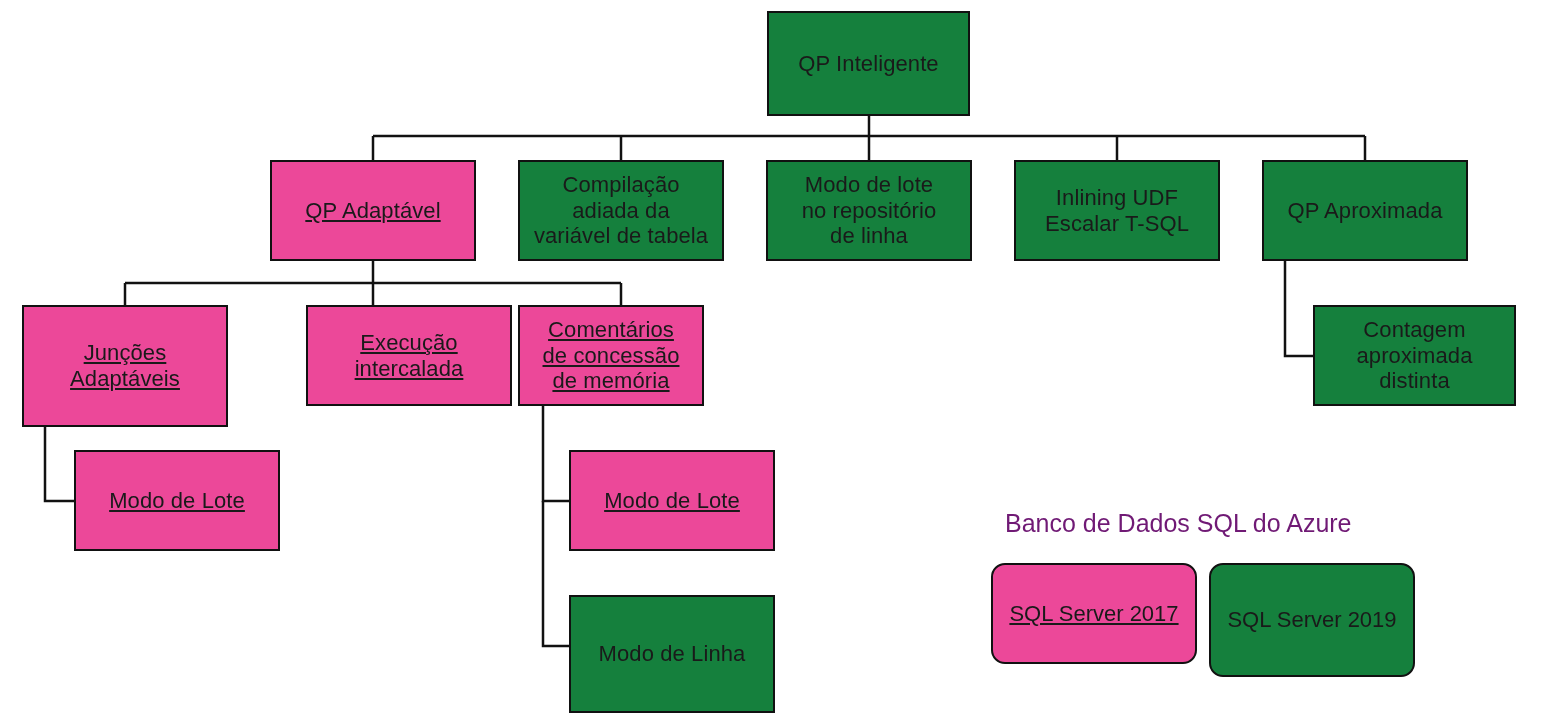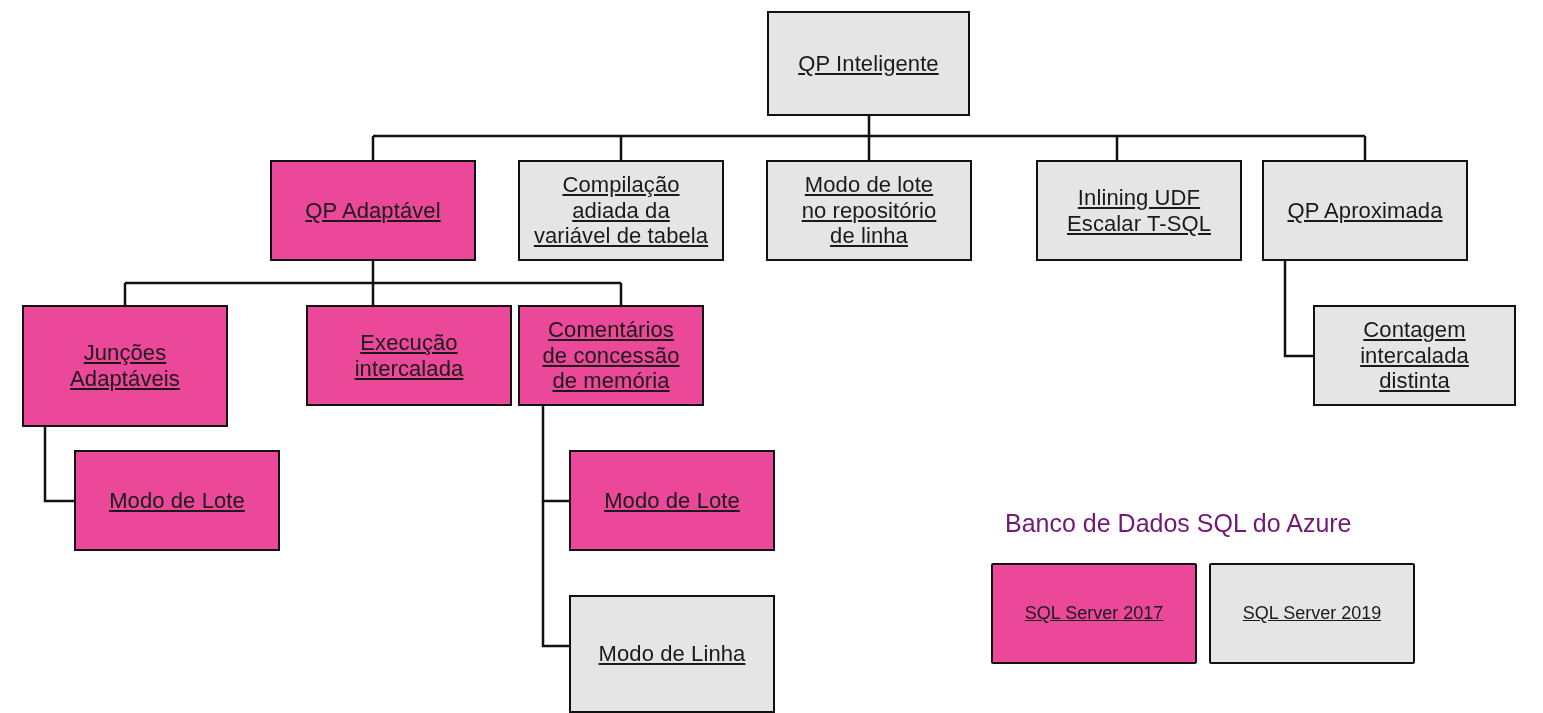--- a/index.html
+++ b/index.html
@@ -34,39 +34,39 @@
     justify-content: center;
     text-align: center;
     color: #1a1a1a;
     line-height: 1.17;
     font-size: 22px;
     font-weight: 400;
     letter-spacing: 0.1px;
     white-space: pre-line;
     z-index: 2;
   }
-  .fill-green { background: #e5e5e5; text-decoration: underline; }
+  .fill-green { background: #15803d; }
   .fill-blue  { background: #ec4899; text-decoration: underline; }
 
   .legend-title {
     position: absolute;
     font-size: 25px;
     color: #701a75;
     white-space: nowrap;
     z-index: 2;
   }
   .legend-box {
     position: absolute;
     box-sizing: border-box;
     border: 2.5px solid #111111;
-    border-radius: 2px;
+    border-radius: 14px;
     display: flex;
     align-items: center;
     justify-content: center;
-    font-size: 18px;
+    font-size: 22px;
     color: #1a1a1a;
     white-space: nowrap;
     z-index: 2;
   }
 </style>
 </head>
 <body>
 
 <div id="canvas">
 
@@ -91,36 +91,36 @@
 
   <div id="node-layer">
       <div class="node fill-green" style="left: 767px; top: 11px; width: 203px; height: 105px;">QP Inteligente</div>
       <div class="node fill-blue" style="left: 270px; top: 160px; width: 206px; height: 101px;">QP Adaptável</div>
       <div class="node fill-green" style="left: 518px; top: 160px; width: 206px; height: 101px;">Compilação
 adiada da
 variável de tabela</div>
       <div class="node fill-green" style="left: 766px; top: 160px; width: 206px; height: 101px;">Modo de lote
 no repositório
 de linha</div>
-      <div class="node fill-green" style="left: 1014px; top: 160px; width: 206px; height: 101px; margin-left: 22px;">Inlining UDF
+      <div class="node fill-green" style="left: 1014px; top: 160px; width: 206px; height: 101px;">Inlining UDF
 Escalar T-SQL</div>
       <div class="node fill-green" style="left: 1262px; top: 160px; width: 206px; height: 101px;">QP Aproximada</div>
       <div class="node fill-green" style="left: 1313px; top: 305px; width: 203px; height: 101px;">Contagem
-intercalada
+aproximada
 distinta</div>
       <div class="node fill-blue" style="left: 22px; top: 305px; width: 206px; height: 122px;">Junções
 Adaptáveis</div>
       <div class="node fill-blue" style="left: 270px; top: 305px; width: 206px; height: 101px; margin-left: 36px;">Execução
 intercalada</div>
       <div class="node fill-blue" style="left: 518px; top: 305px; width: 186px; height: 101px;">Comentários
 de concessão
 de memória</div>
       <div class="node fill-blue" style="left: 74px; top: 450px; width: 206px; height: 101px;">Modo de Lote</div>
       <div class="node fill-blue" style="left: 569px; top: 450px; width: 206px; height: 101px;">Modo de Lote</div>
       <div class="node fill-green" style="left: 569px; top: 595px; width: 206px; height: 118px;">Modo de Linha</div>
     </div>
   <div id="legend-layer">
     <div class="legend-title" style="left: 1005px; top: 509px;">Banco de Dados SQL do Azure</div>
   <div class="legend-box fill-blue" style="left: 991px; top: 563px; width: 206px; height: 101px;">SQL Server 2017</div>
-      <div class="legend-box fill-green" style="left: 1209px; top: 563px; width: 206px; height: 101px;">SQL Server 2019</div>
+      <div class="legend-box fill-green" style="left: 1209px; top: 563px; width: 206px; height: 114px;">SQL Server 2019</div>
     </div>
 
 </div>
 
 </body></html>

